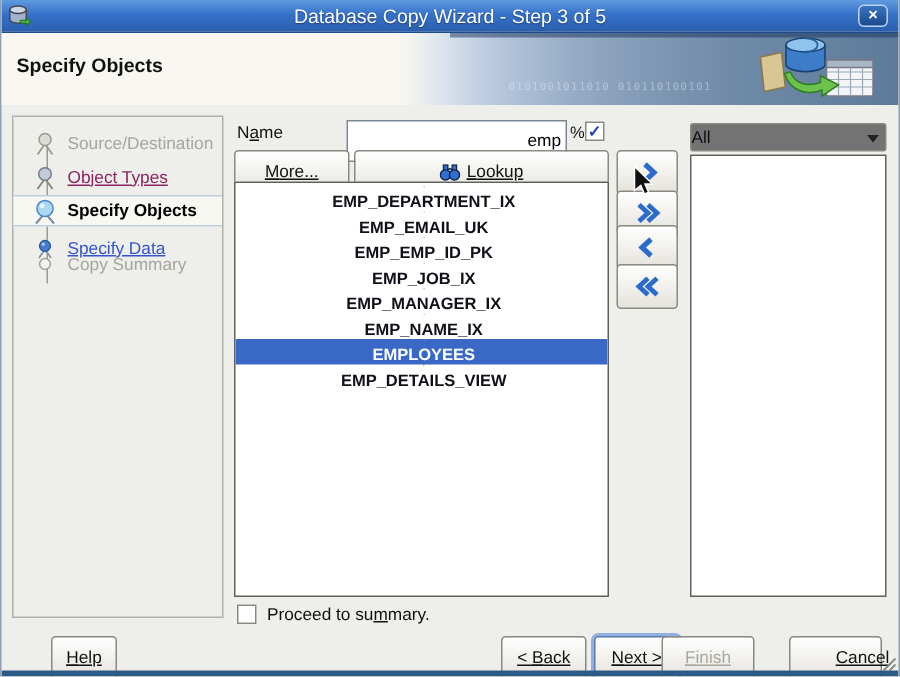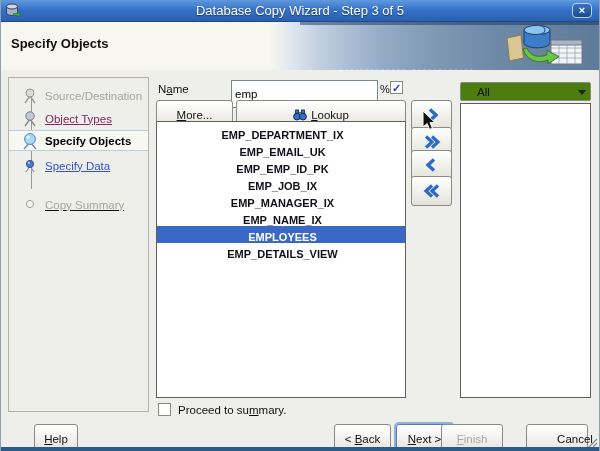--- a/index.html
+++ b/index.html
@@ -32,81 +32,81 @@
   
   .banner{
     position:absolute;left:0;top:22px;width:100%;height:48px;
     background:linear-gradient(90deg,
       #f7f6f0 0%,#f7f6f0 45%,#dde4ee 49%,#c2d0e2 53%,#abbed5 58%,
       #95abc5 64%,#8099b5 72%,#6f8aa7 82%,#5d7b99 100%);
   }
   .banner-shade{position:absolute;left:50%;right:0;top:0;height:3px;background:rgba(22,48,92,.5);}
   .banner-title{position:absolute;left:10px;top:14px;font-size:13px;font-weight:bold;color:#101010;}
   .banner-binary{
-    position:absolute;left:338px;top:46px;width:160px;
+    position:absolute;left:338px;top:32px;width:160px;
     font-family:"DejaVu Sans Mono",monospace;font-size:7px;letter-spacing:1px;
     color:rgba(235,242,250,.42);
   }
   .banner-art{position:absolute;right:14px;top:2px;}
   
   .steps-panel{
     position:absolute;left:7px;top:77px;width:141px;height:335px;
     border:1px solid #b2b2a8;background:#eeeeea;
   }
   .steps-line{position:absolute;left:22px;top:18px;width:1px;height:93px;background:#9a9a90;}
   .step{position:absolute;left:0;width:139px;height:21px;display:flex;align-items:center;}
   .step .node{width:16px;height:18px;margin-left:13px;flex:0 0 16px;}
   .step .lbl{margin-left:7px;font-size:11.5px;white-space:nowrap;}
-  .step.s0{top:7px;} .step.s1{top:30px;} .step.s2{top:52px;} .step.s3{top:77px;} .step.s4{top:116px;text-decoration:underline;}
+  .step.s0{top:7px;} .step.s1{top:30px;} .step.s2{top:52px;} .step.s3{top:77px;} .step.s4{top:88px;}
   .step.current{background:#f8f8f3;border-top:1px solid #b9cfe2;border-bottom:1px solid #b9cfe2;}
   .lbl.disabled{color:#a6a69e;}
   .lbl.visited{color:#8b2563;text-decoration:underline;}
   .lbl.link{color:#3355cc;text-decoration:underline;}
   .lbl.current{color:#000;font-weight:bold;}
   
   .name-label{position:absolute;left:157px;top:83px;font-size:11.5px;}
   .name-input{
     position:absolute;left:230px;top:80px;width:147px;height:28px;
     border:1px solid #7a8694;background:#fff;font:11.5px "Liberation Sans",sans-serif;
-    padding:0 3px;outline:none;
+    padding:0 3px;outline:none;text-align:right;
   }
   .pct{position:absolute;left:379px;top:83px;font-size:11px;}
   .cb{
     display:inline-block;width:13px;height:13px;background:#fff;
     border:1px solid #8a8a82;text-align:center;
   }
   .cb .mark{display:block;color:#2244cc;font-weight:bold;font-size:11px;line-height:12px;}
   .cb-wild{position:absolute;left:389px;top:81px;}
   
   .btn{
     position:absolute;height:30px;
     background:linear-gradient(#ffffff,#e4e2da);
     border:1px solid #8a8a82;border-radius:3px;
     font:11.5px "Liberation Sans",sans-serif;color:#111;
     display:flex;align-items:center;justify-content:center;gap:4px;
-    padding:0 4px;cursor:default;white-space:nowrap;
+    padding:0 4px;cursor:default;white-space:nowrap;text-decoration:underline;
   }
   .mn{text-decoration:underline;}
   .btn-more{left:155px;top:100px;width:77px;}
   .btn-lookup{left:235px;top:100px;width:170px;}
   
   .shuttle{left:410px;width:41px;}
   .sh1{top:100px;} .sh2{top:127px;} .sh3{top:150px;} .sh4{top:176px;}
   
   .list-box{
     position:absolute;left:155px;top:121px;width:250px;height:277px;
     background:#fff;border:1px solid #60605a;padding-top:2px;overflow:hidden;
   }
   .obj-row{display:flex;align-items:center;height:17px;padding-left:3px;gap:4px;
     font-weight:bold;font-size:11px;color:#101018;flex-direction:column;}
   .obj-row.sel{background:#3968c6;color:#fff;text-align:center;}
   .right-combo{
     position:absolute;left:459px;top:82px;width:131px;height:19px;
-    background:#4d7c0f;border:1px solid #8a8a82;border-radius:2px;
-    display:flex;align-items:center;padding-left:16px;font-size:11.5px;
+    background:#737373;border:1px solid #8a8a82;border-radius:2px;
+    display:flex;align-items:center;padding-left:0;font-size:11.5px;
   }
   .combo-arrow{
     position:absolute;right:4px;top:7px;width:0;height:0;
     border-left:4px solid transparent;border-right:4px solid transparent;
     border-top:5px solid #222;
   }
   .right-list{
     position:absolute;left:459px;top:103px;width:131px;height:295px;
     background:#fff;border:1px solid #60605a;
   }

